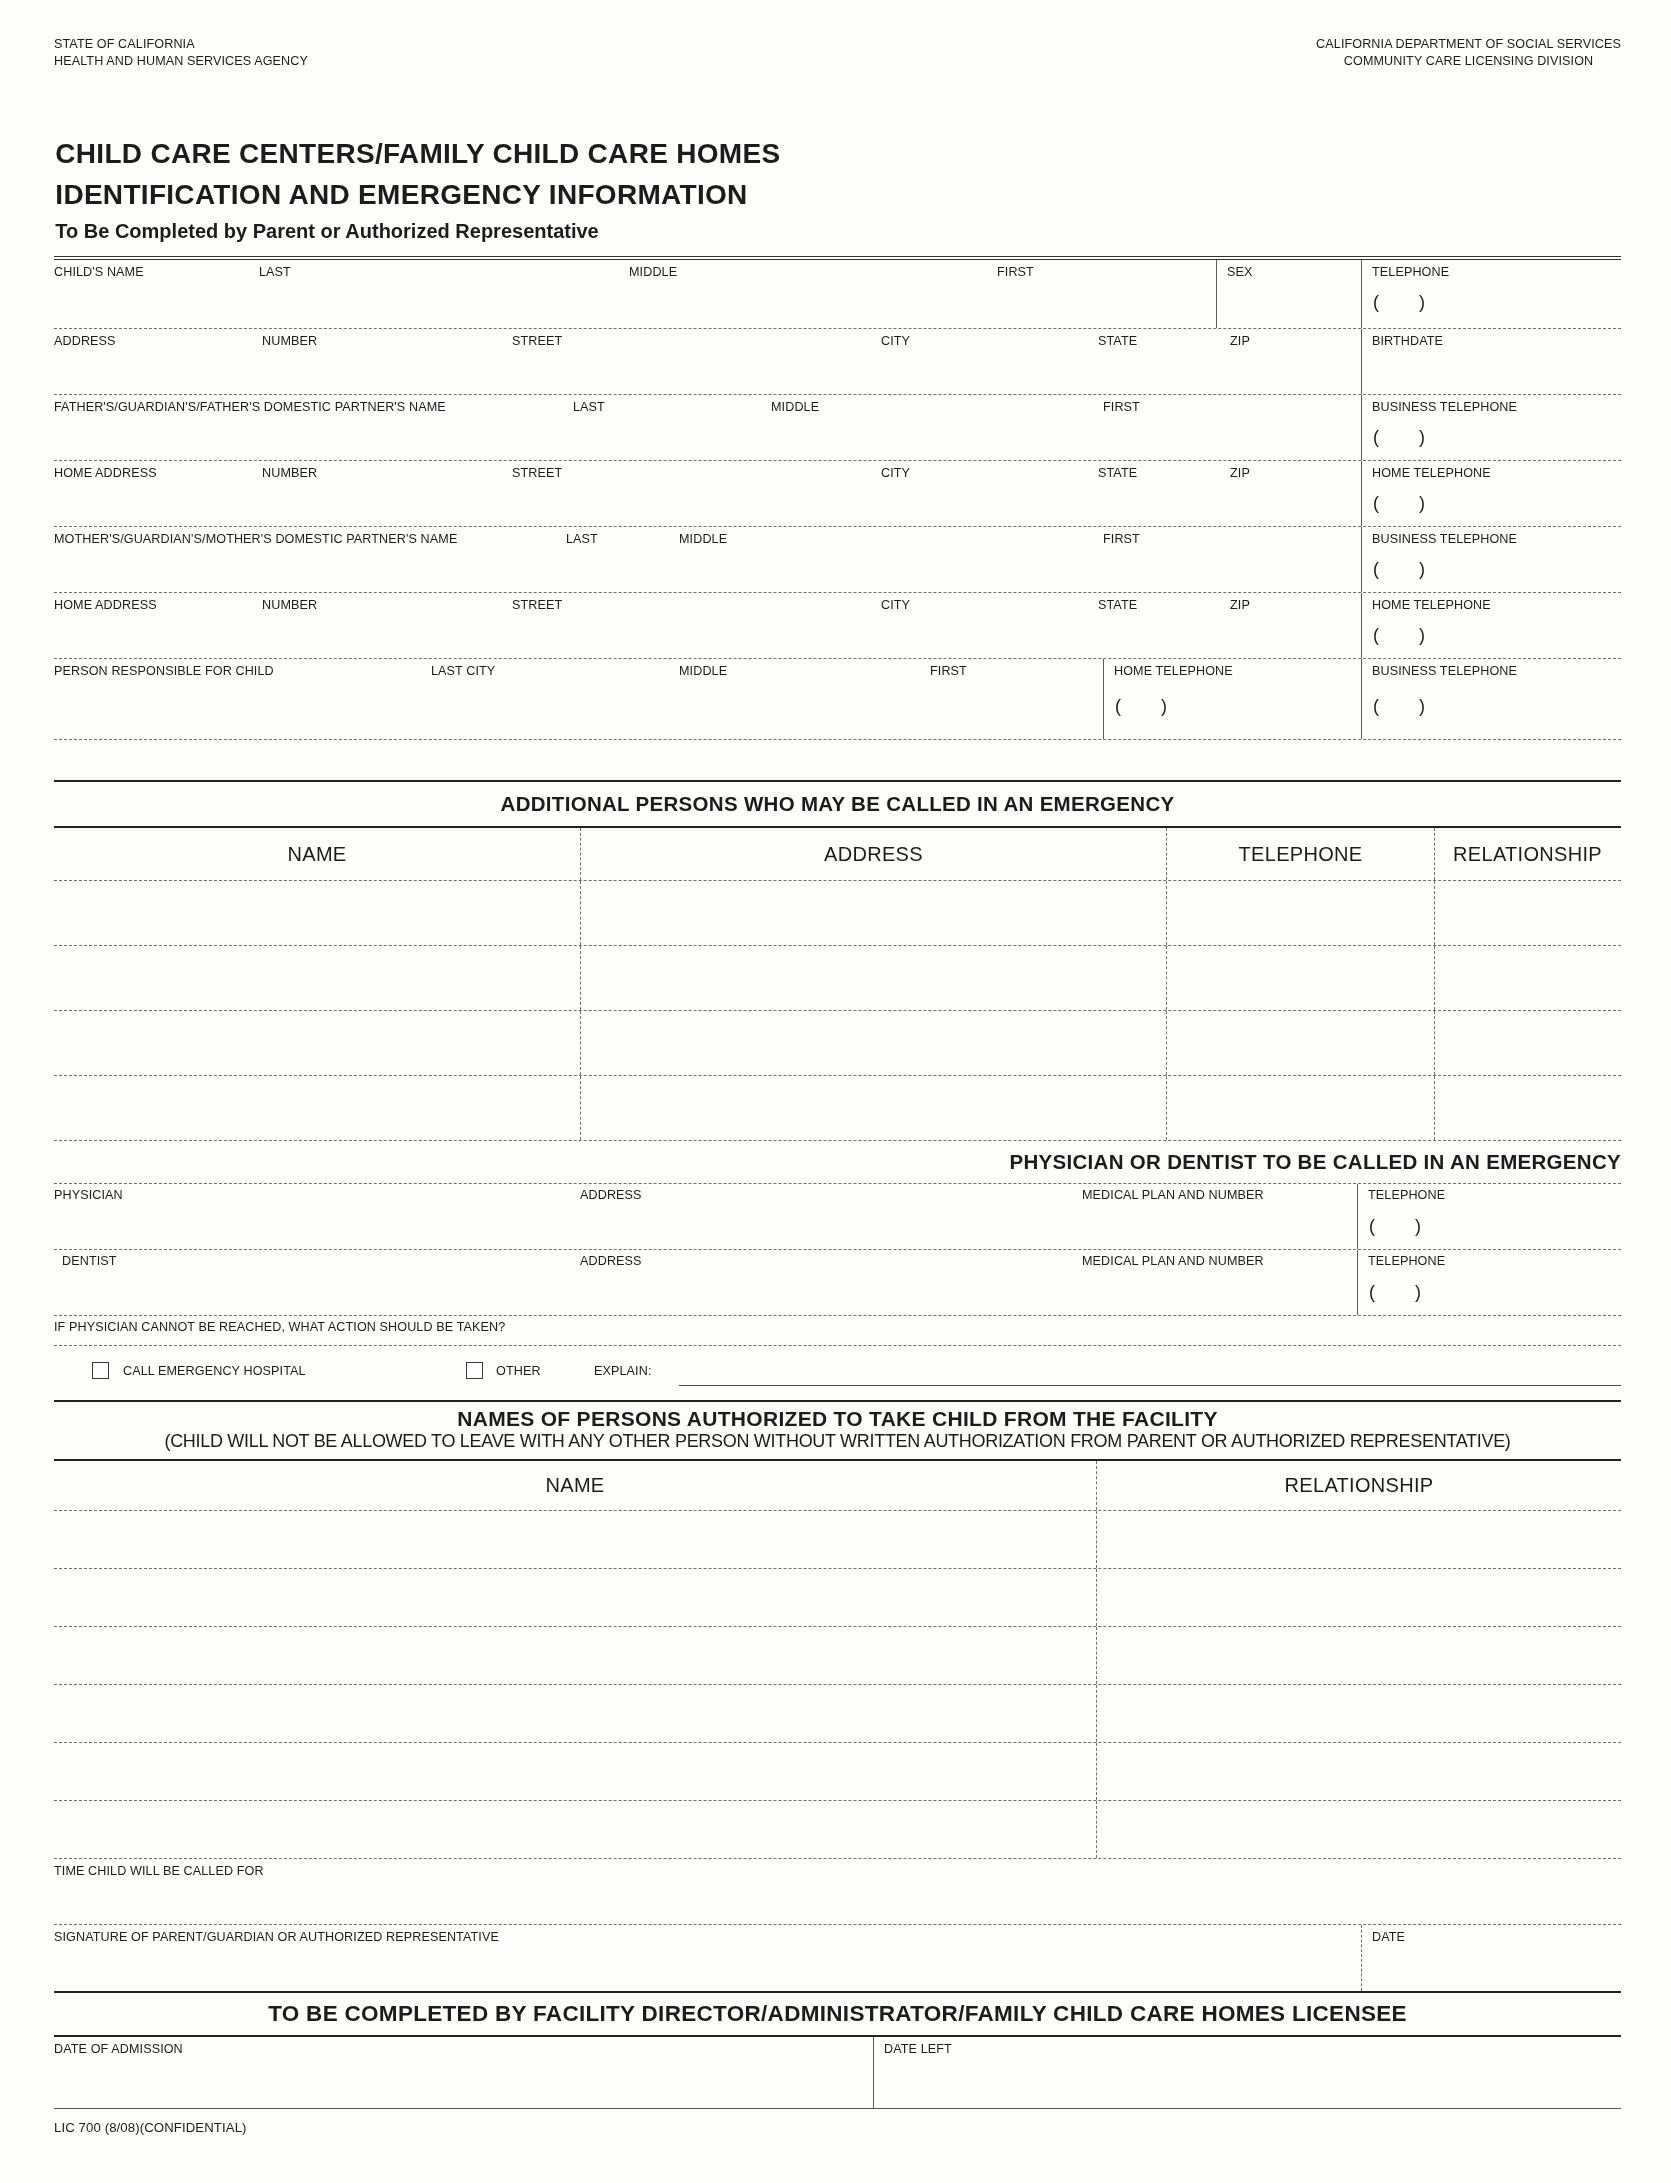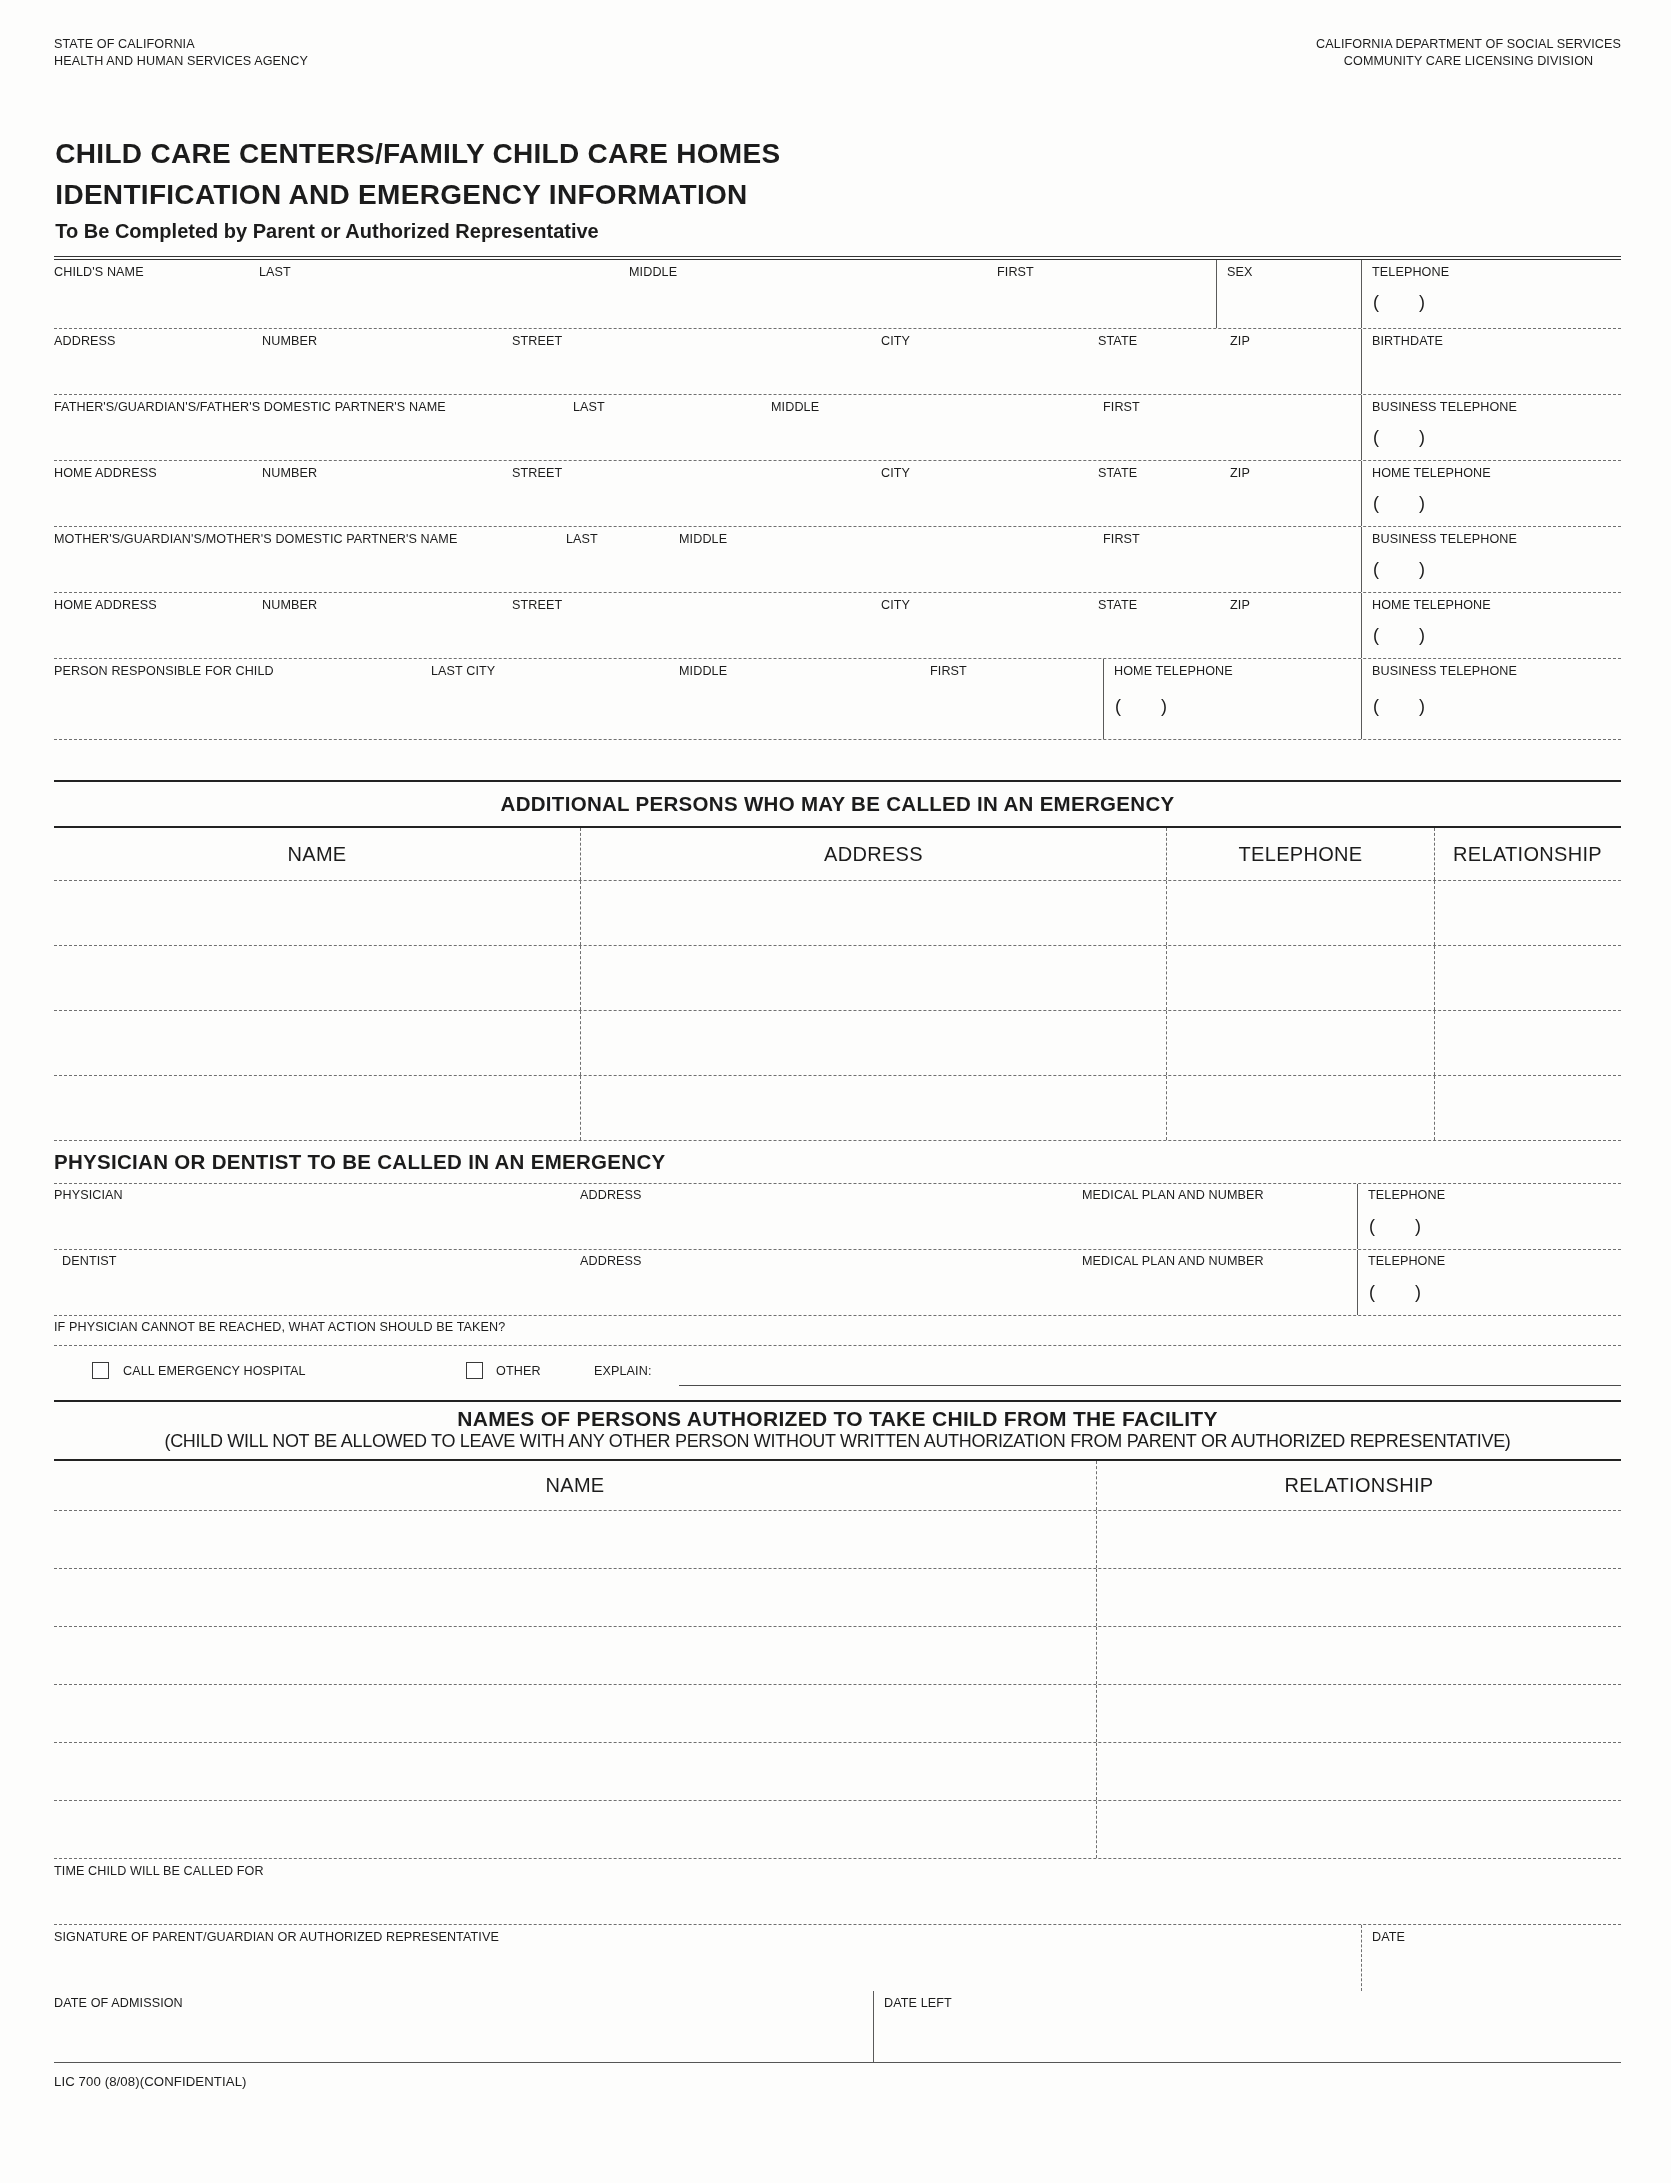--- a/index.html
+++ b/index.html
@@ -38,21 +38,21 @@
 
   
   .thead { display:flex; border-bottom:1.3px dashed #6f6f6f; }
   .thead > div { font-size:20px; letter-spacing:0.3px; text-align:center; padding:14.5px 0; }
   .trow { display:flex; border-bottom:1.3px dashed #6f6f6f; }
   .c1 { width:526px; } .c2 { width:586px; } .c3 { width:268px; } .c4 { width:186px; }
   .sep { border-left:1.3px dashed #6f6f6f; }
   .erow { height:65px; }
 
   
-  .subhead { text-align:left; font-weight:bold; font-size:20.5px; letter-spacing:0.3px; padding:8.6px 0; border-bottom:1.3px dashed #6f6f6f; }
+  .subhead { text-align:right; font-weight:bold; font-size:20.5px; letter-spacing:0.3px; padding:8.6px 0; border-bottom:1.3px dashed #6f6f6f; }
   .phys-row { position:relative; height:66px; border-bottom:1.3px dashed #6f6f6f; }
   .q-row { position:relative; height:30px; border-bottom:1.3px dashed #6f6f6f; }
   .cb-row { position:relative; height:54px; }
   .cbx { position:absolute; top:16px; width:17px; height:17px; border:1.3px solid #3a3a3a; background:#fff; }
   .explain-line { position:absolute; left:625px; right:0; bottom:13.2px; border-bottom:1.3px solid #4c4c4c; }
 
   
   .ahead { display:flex; border-bottom:1.3px dashed #6f6f6f; }
   .ahead > div { font-size:20px; letter-spacing:0.3px; text-align:center; padding:13.2px 0; }
   .a1 { width:1042px; } .a2 { width:525px; }
@@ -278,20 +278,23 @@
   <div class="time-row">
     <span class="lbl" style="left:0; top:5.3px">TIME CHILD WILL BE CALLED FOR</span>
   </div>
 
   <div class="sig-row">
     <span class="lbl" style="left:0; top:5.3px">SIGNATURE OF PARENT/GUARDIAN OR AUTHORIZED REPRESENTATIVE</span>
     <div class="vline dash" style="left:1307px"></div>
     <span class="lbl" style="left:1318px; top:5.3px">DATE</span>
   </div>
 
+  <div class="band3">
+    <div class="band-title">TO BE COMPLETED BY FACILITY DIRECTOR/ADMINISTRATOR/FAMILY CHILD CARE HOMES LICENSEE</div>
+  </div>
 
   <div class="adm-row">
     <span class="lbl" style="left:0; top:5.3px">DATE OF ADMISSION</span>
     <div class="vline" style="left:819px"></div>
     <span class="lbl" style="left:830px; top:5.3px">DATE LEFT</span>
   </div>
 
   <div class="footer">LIC 700  (8/08)(CONFIDENTIAL)</div>
 
 </div>

